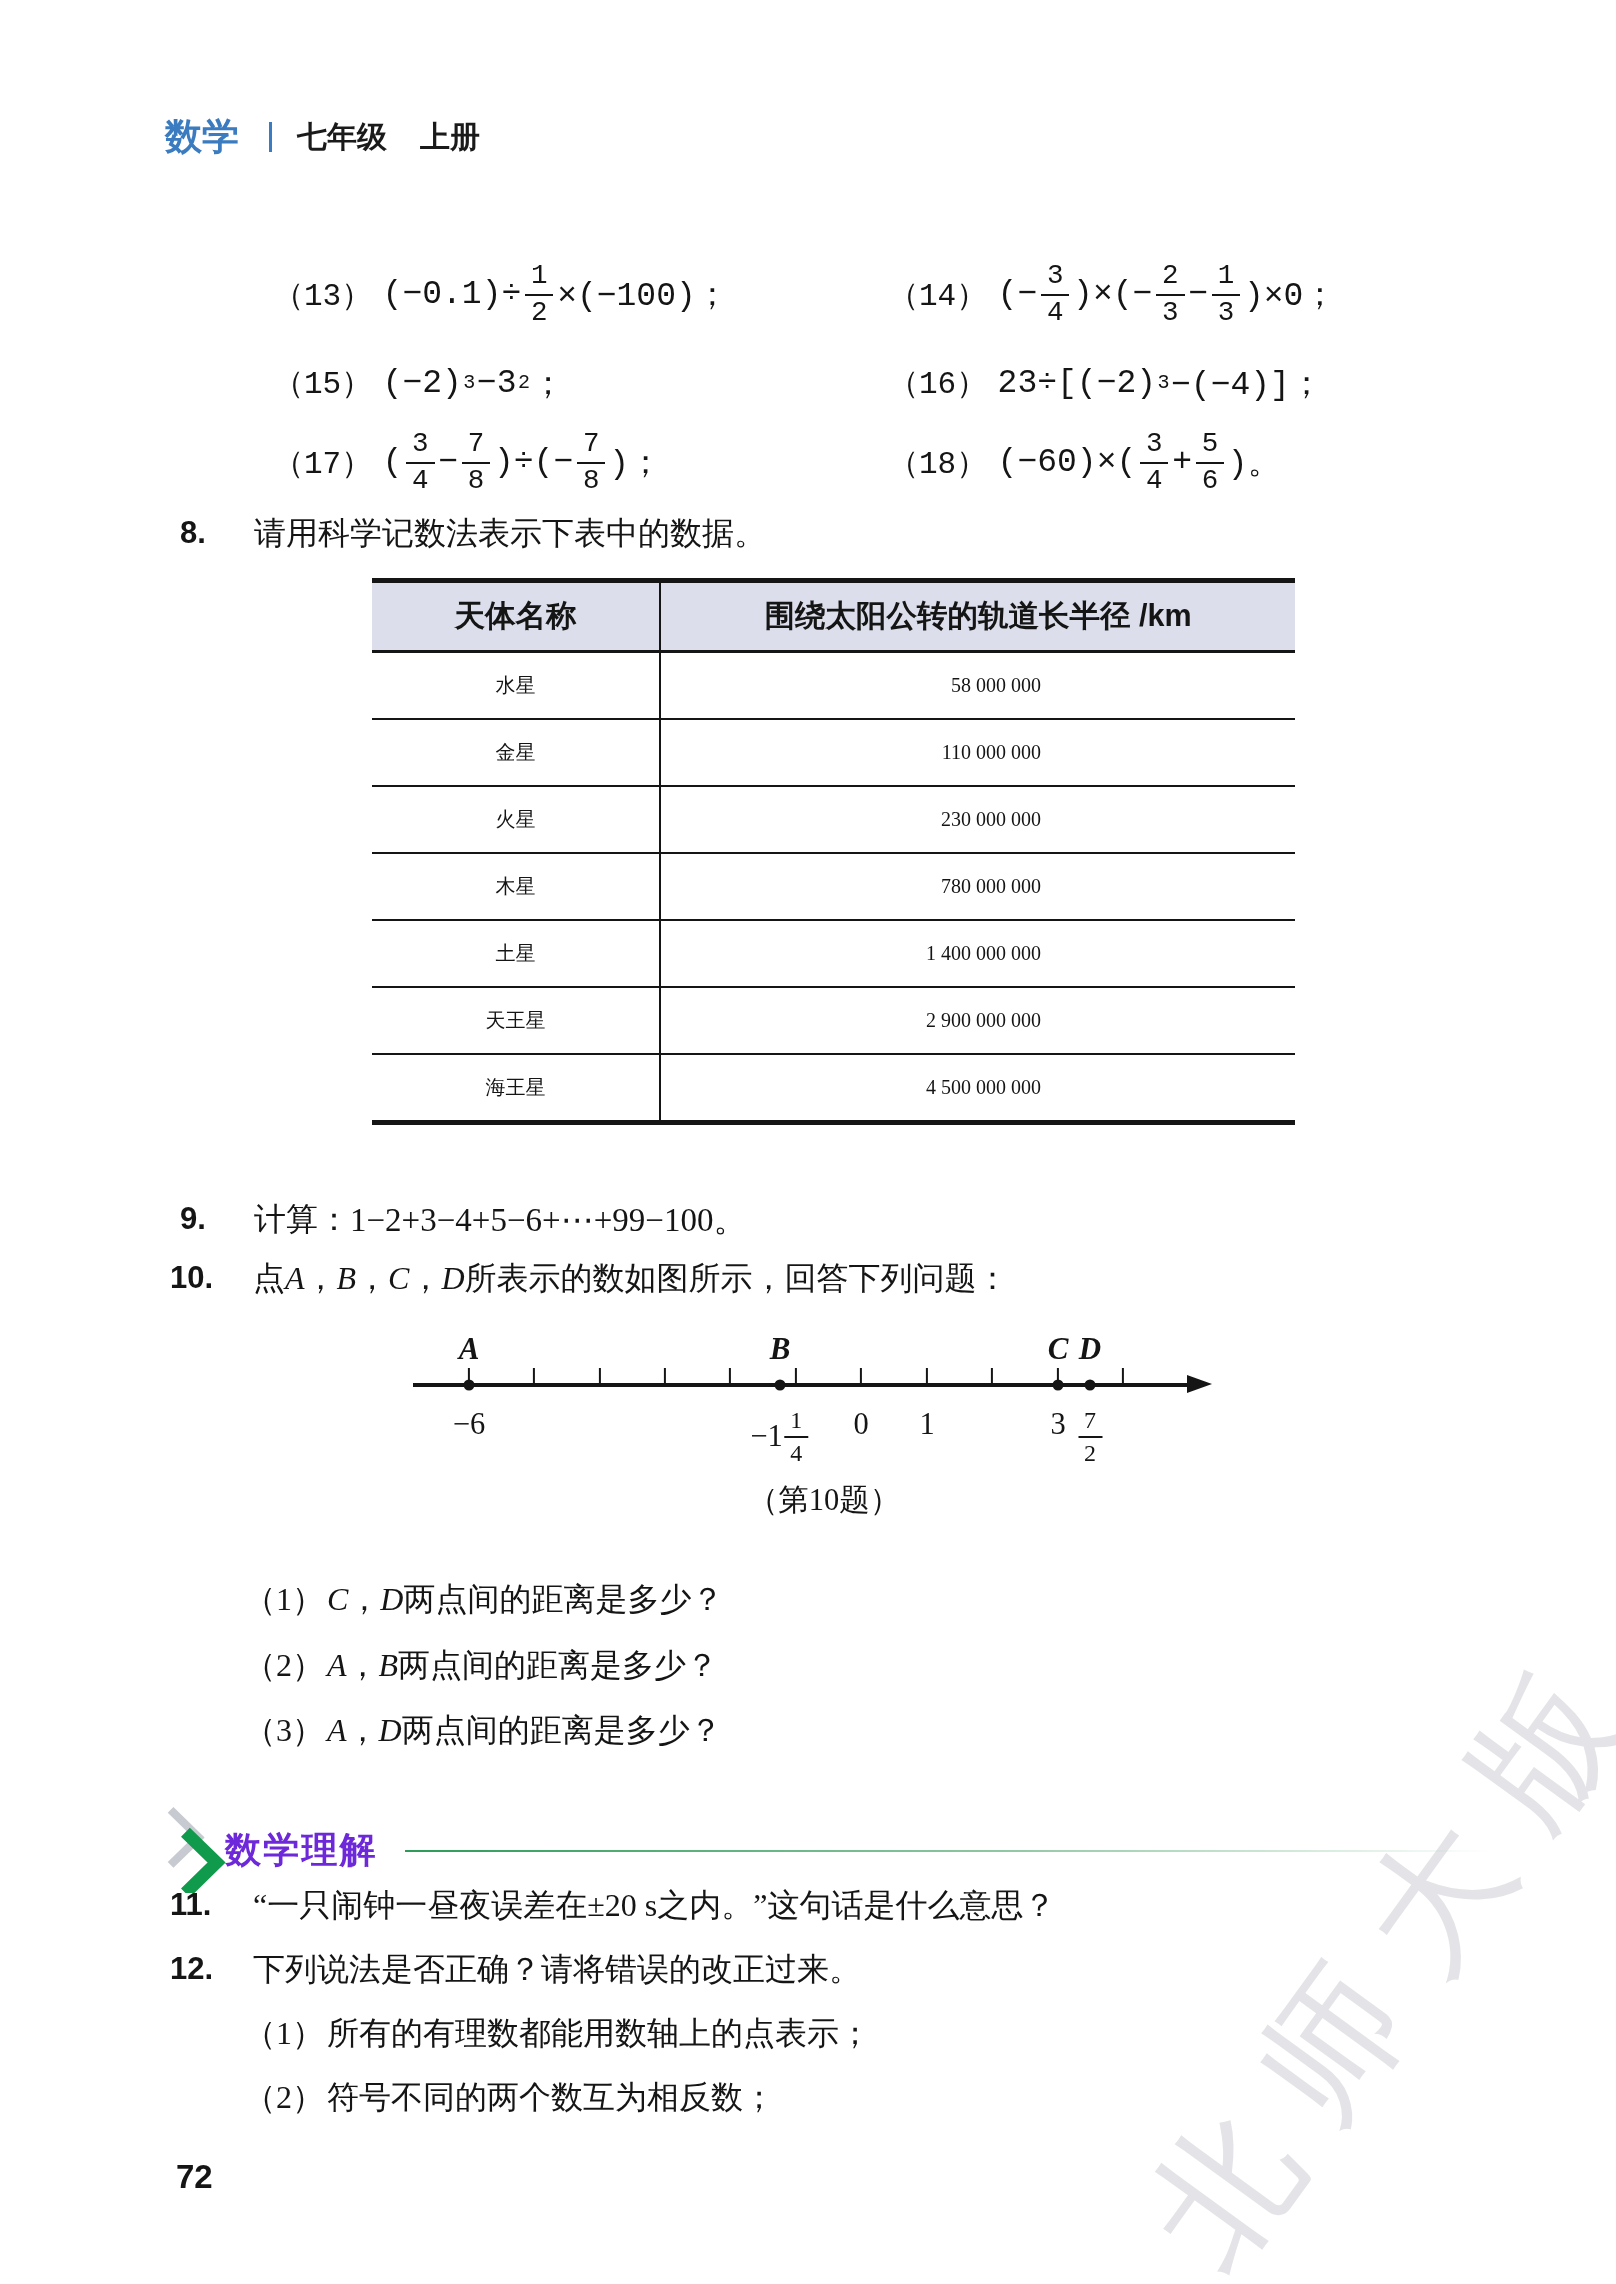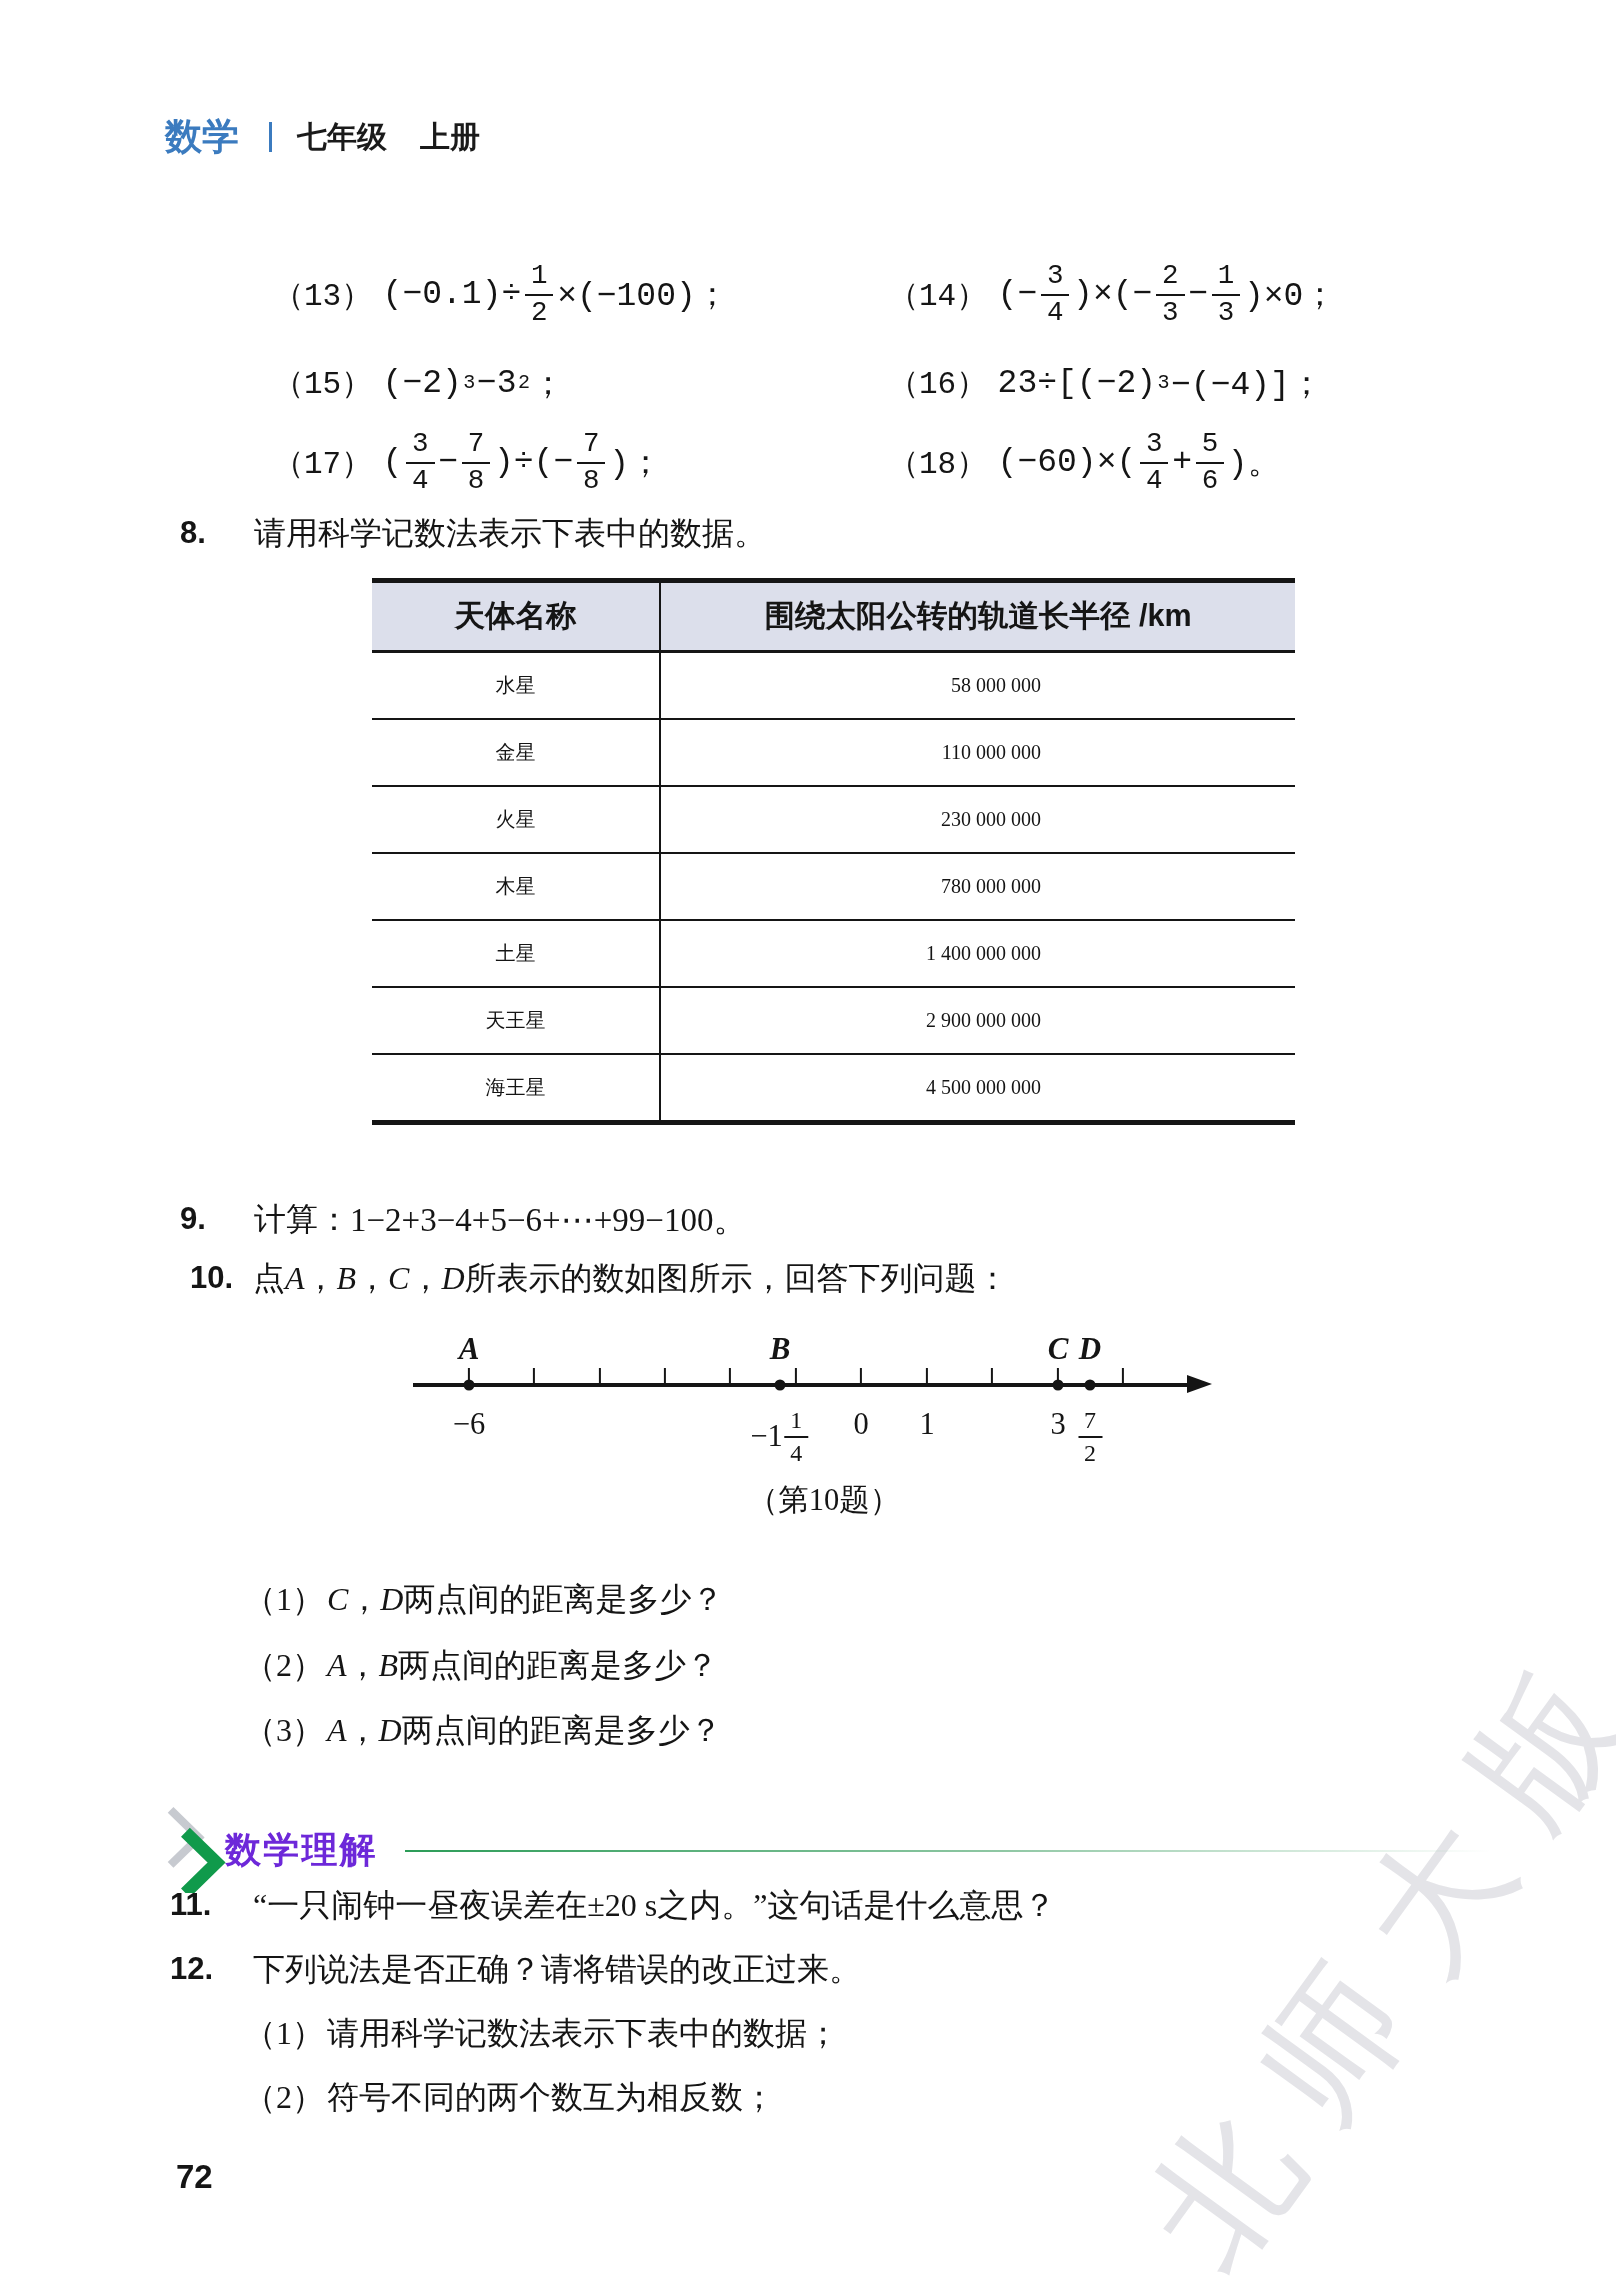--- a/index.html
+++ b/index.html
@@ -230,21 +230,21 @@
       </tbody>
   </table>
 
   <div class="prob z" style="left:180px;top:1199px;">
     <span class="pnum">9.</span>
     <span class="ptext">计算：</span>
     <span class="ptext serifmath" style="font-size:33px;">1−2+3−4+5−6+⋯+99−100。</span>
   </div>
 
   <div class="prob z" style="left:170px;top:1258px;">
-    <span class="pnum" style="flex-basis:83px;text-align:center;">10.</span>
+    <span class="pnum" style="flex-basis:83px;">10.</span>
     <span class="ptext ital-latin">点<i class="lat">A</i>，<i class="lat">B</i>，<i class="lat">C</i>，<i class="lat">D</i>所表示的数如图所示，回答下列问题：</span>
   </div>
 
   <div class="nl">
     <div class="nl-line"></div>
     <div class="nl-arrow"></div>
     <div class="nl-caption">（第10题）</div>
   <div class="nl-tick" style="left: 82px;"></div>
       <div class="nl-tick" style="left: 147px;"></div>
       <div class="nl-tick" style="left: 213px;"></div>
@@ -317,21 +317,21 @@
     <span class="pnum" style="flex-basis:83px;">11.</span>
     <span class="ptext">“一只闹钟一昼夜误差在±20 s之内。”这句话是什么意思？</span>
   </div>
 
   <div class="prob z" style="left:170px;top:1949px;">
     <span class="pnum" style="flex-basis:83px;">12.</span>
     <span class="ptext">下列说法是否正确？请将错误的改正过来。</span>
   </div>
   <div class="sub z" style="top:2013px;">
     <span class="qlabel">（1）</span>
-    <span>请用科学记数法表示下表中的数据；</span>
+    <span>所有的有理数都能用数轴上的点表示；</span>
   </div>
   <div class="sub z" style="top:2077px;">
     <span class="qlabel">（2）</span>
     <span>符号不同的两个数互为相反数；</span>
   </div>
 
   <div class="pageno z">72</div>
 </div>
 
 

